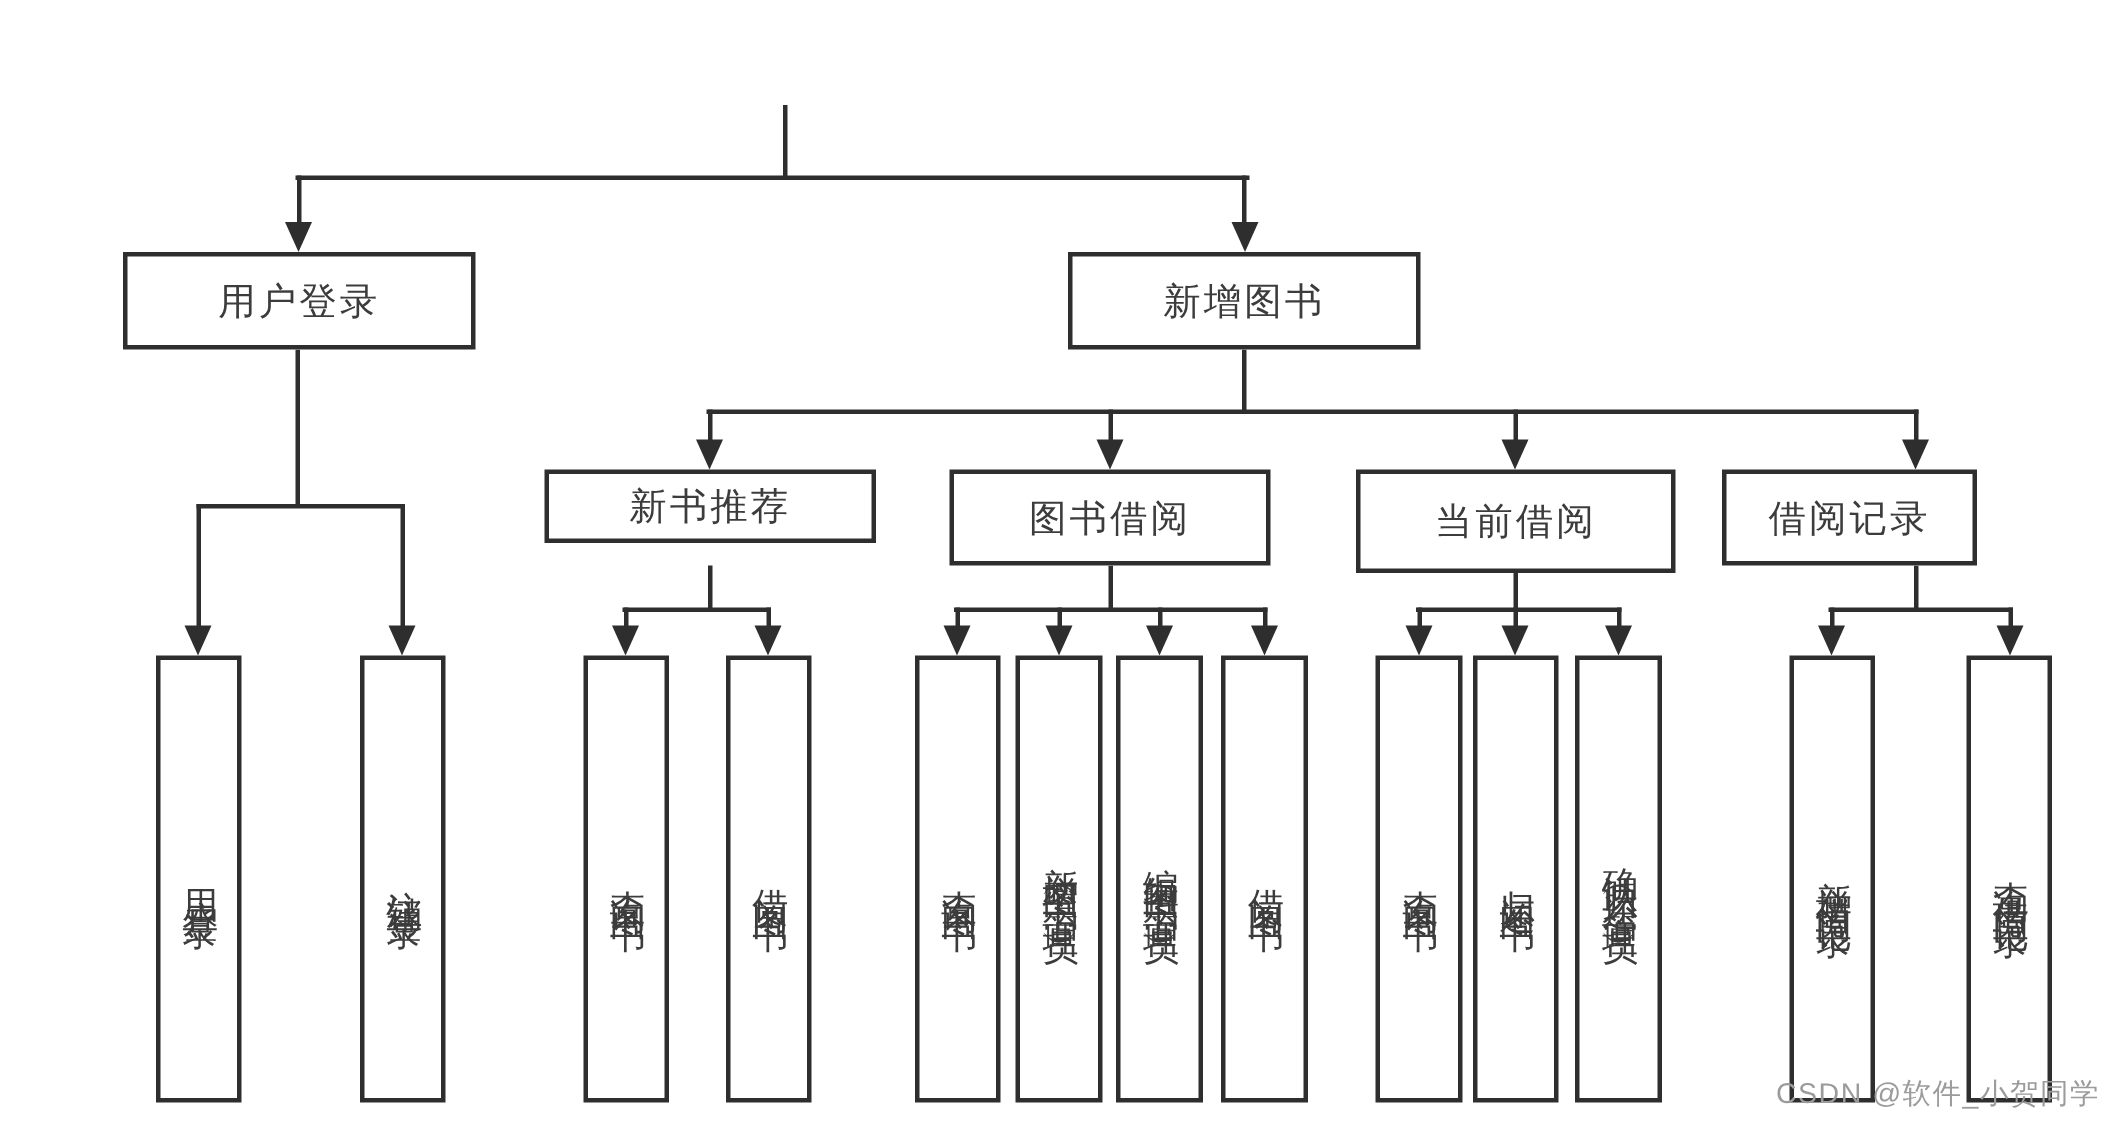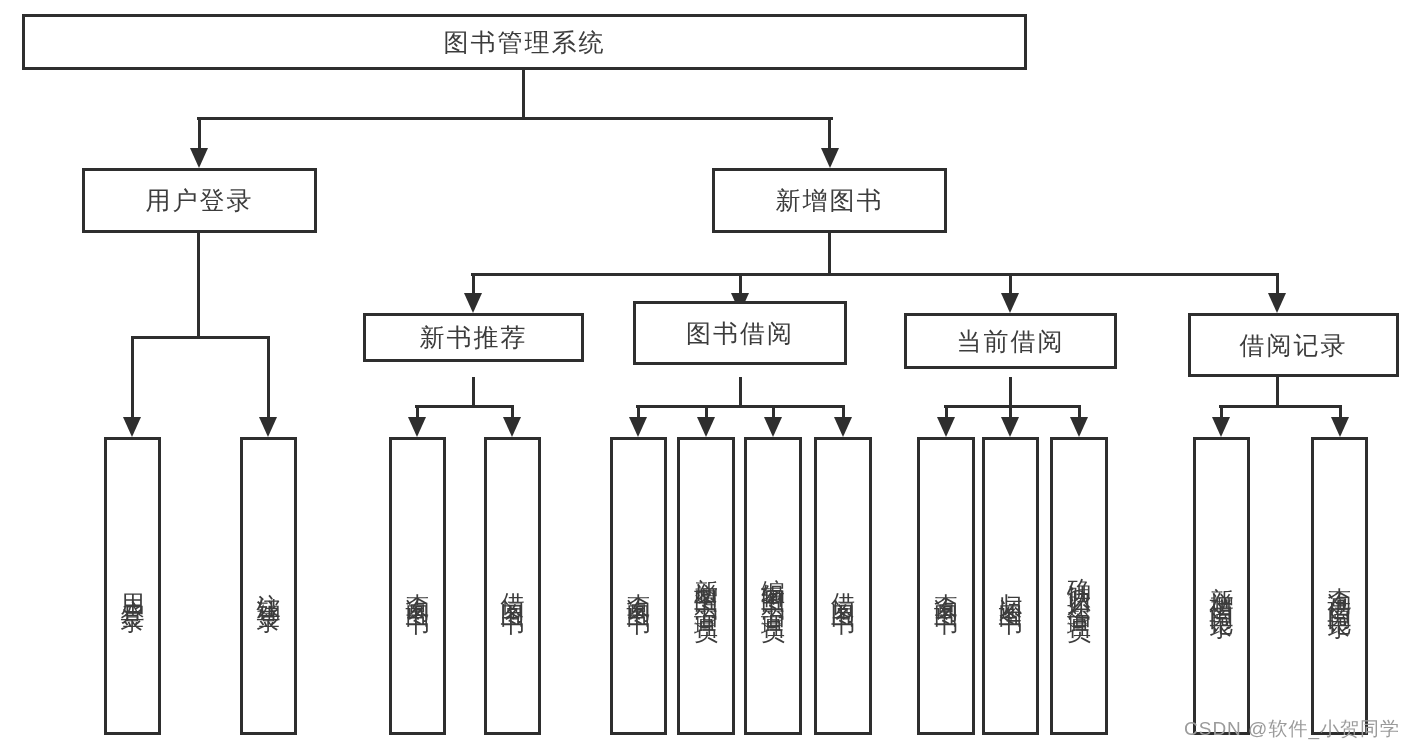--- a/index.html
+++ b/index.html
@@ -101,29 +101,28 @@
   <div class="vline" style="left:1078px;top:405px;width:3px;height:14px"></div>
   <div class="arrowhead" style="left:1070px;top:417px"></div>
 
   <div class="vline" style="left:1276px;top:377px;width:3px;height:30px"></div>
   <div class="hline" style="left:1219px;top:405px;width:123px;height:3px"></div>
   <div class="vline" style="left:1220px;top:405px;width:3px;height:14px"></div>
   <div class="arrowhead" style="left:1212px;top:417px"></div>
   <div class="vline" style="left:1339px;top:405px;width:3px;height:14px"></div>
   <div class="arrowhead" style="left:1331px;top:417px"></div>
 
-  <div class="node" style="left:22px;top:14px;width:1005px;height:56px">图书管理系统</div>
 
   <div class="node" style="left:82px;top:168px;width:235px;height:65px">用户登录</div>
   <div class="node" style="left:712px;top:168px;width:235px;height:65px">新增图书</div>
 
   <div class="node" style="left:363px;top:313px;width:221px;height:49px">新书推荐</div>
-  <div class="node" style="left:633px;top:301px;width:214px;height:64px">图书借阅</div>
-  <div class="node" style="left:904px;top:313px;width:213px;height:56px">当前借阅</div>
-  <div class="node" style="left:1188px;top:313px;width:211px;height:64px">借阅记录</div>
+  <div class="node" style="left:633px;top:313px;width:214px;height:64px">图书借阅</div>
+  <div class="node" style="left:904px;top:313px;width:213px;height:69px">当前借阅</div>
+  <div class="node" style="left:1148px;top:313px;width:170px;height:64px">借阅记录</div>
 
   <div class="node leaf" style="left:104px;top:437px;width:57px;height:298px">
     <span class="vtext">用户登录</span>
   </div>
   <div class="node leaf" style="left:240px;top:437px;width:57px;height:298px">
     <span class="vtext">注销登录</span>
   </div>
 
   <div class="node leaf" style="left:389px;top:437px;width:57px;height:298px">
     <span class="vtext">查询图书</span>

